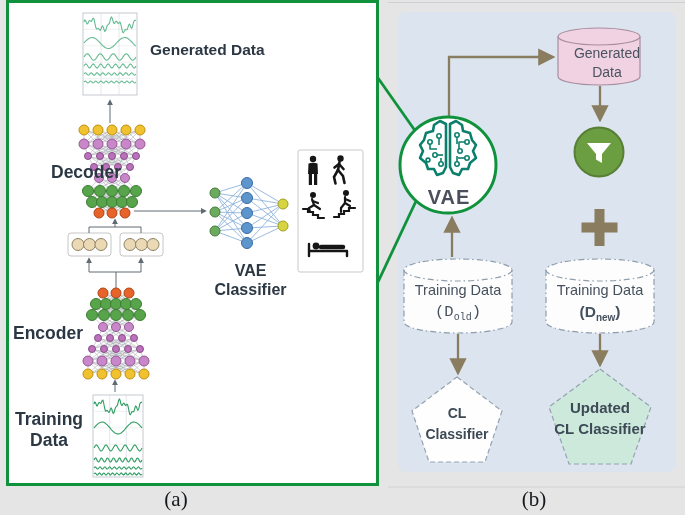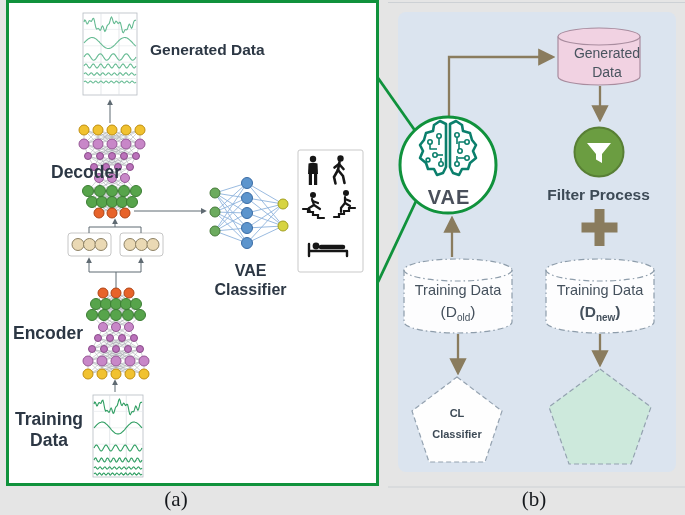--- a/index.html
+++ b/index.html
@@ -615,31 +615,34 @@
 <div class="lbl caption center" style="left:146px;top:487px;width:60px;">(a)</div>
 <div class="lbl caption center" style="left:504px;top:487px;width:60px;">(b)</div>
 
 <div class="lbl bold center" style="left:418px;top:186px;width:62px;font-size:20px;color:#4a505b;letter-spacing:1px;">VAE</div>
 
 <div class="lbl center" style="left:565px;top:44px;width:84px;font-size:14px;line-height:19px;color:#49545f;">
   <span>Generated</span><br>
   <span>Data</span>
 </div>
 
-<div class="lbl bold center" style="left:536px;top:186px;width:125px;font-size:15.5px;color:#3d4a56;">Filter Process</div>
 
 <div class="lbl center" style="left:403px;top:280px;width:110px;font-size:14.5px;line-height:21px;color:#45515d;">
   <span>Training Data</span><br>
-  <span style="font-size:15.5px;"><span>(</span><span>D</span><sub>old</sub><span>)</span></span>
+  <span style="font-size:15.5px;font-family:Liberation Mono, monospace;"><span>(</span><span>D</span><sub>old</sub><span>)</span></span>
 </div>
 
 <div class="lbl center" style="left:545px;top:280px;width:110px;font-size:14.5px;line-height:21px;color:#45515d;">
   <span>Training Data</span><br>
   <span style="font-size:15.5px;font-weight:bold;"><span>(</span><span>D</span><sub>new</sub><span>)</span></span>
 </div>
 
-<div class="lbl bold center" style="left:411px;top:403px;width:92px;font-size:11px;line-height:21px;color:#3d4a56;">
+<div class="lbl bold center" style="left:411px;top:403px;width:92px;font-size:14px;line-height:21px;color:#3d4a56;">
   <span>CL</span><br>
   <span>Classifier</span>
 </div>
 
+<div class="lbl bold center" style="left:543px;top:397px;width:114px;font-size:15px;line-height:21px;color:#3d4a56;">
+  <span>Updated</span><br>
+  <span>CL Classifier</span>
+</div>
 
 </div>
 
 </body></html>

